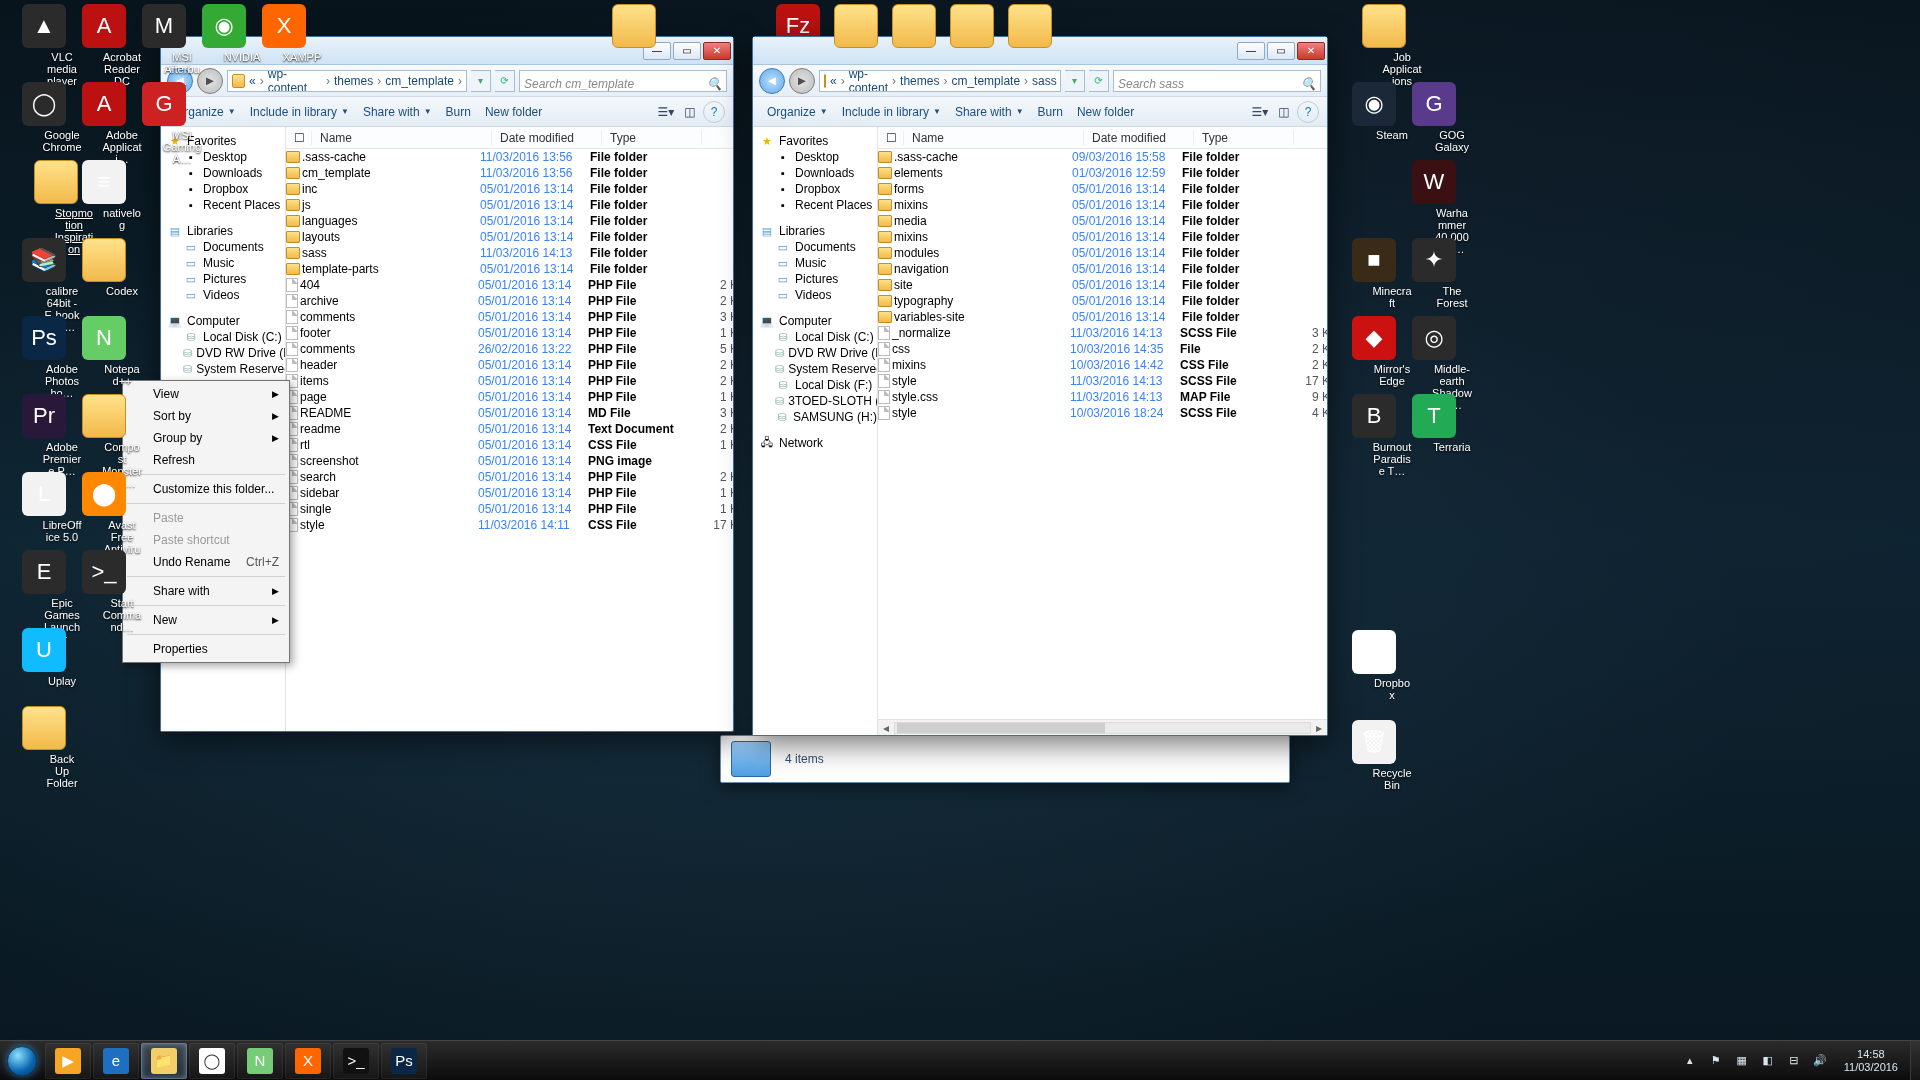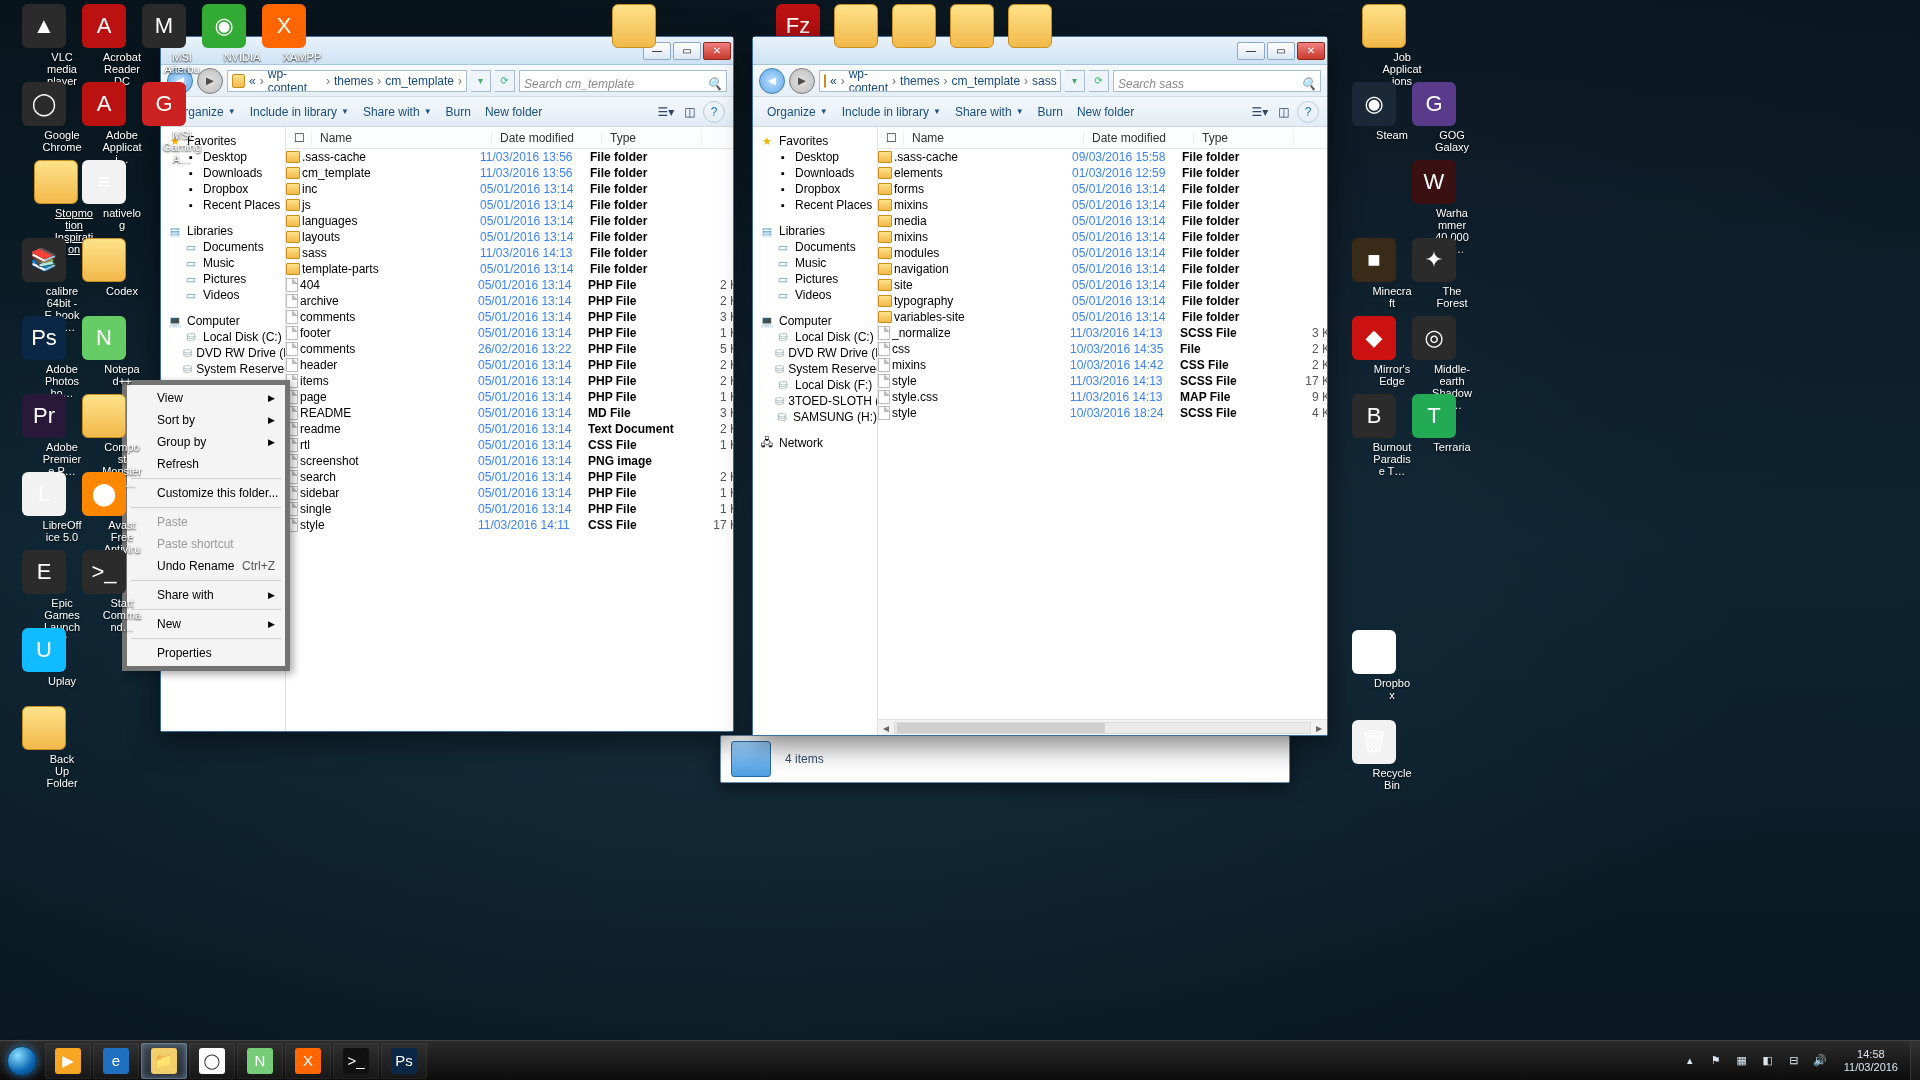--- a/index.html
+++ b/index.html
@@ -88,21 +88,21 @@
   .status .bigf{width:44px;height:40px;background:linear-gradient(#ffe28a,#f2b94b);border:1px solid #c98f1e;border-radius:3px;}
   .status .txt{color:#335170;}
 
   
   .ghost{position:absolute;left:720px;top:735px;width:570px;height:48px;background:#fff;border:1px solid #6b8dab;border-radius:2px;box-shadow:0 4px 18px rgba(0,0,0,.5);}
   .ghost .gs{height:100%;display:flex;align-items:center;gap:14px;padding:0 10px;}
   .ghost .gf{width:40px;height:36px;background:linear-gradient(#9fd1ff,#4e9fe2);border:1px solid #2a6aa4;border-radius:3px;}
   .ghost .gt{color:#335170;font-size:12px;}
 
   
-  .ctx{position:absolute;background:#f4f4f4;border:5px solid #737373;box-shadow:3px 3px 8px rgba(0,0,0,.35);font-size:12px;color:#000;padding:2px;}
+  .ctx{position:absolute;background:#f4f4f4;border:1px solid #737373;box-shadow:3px 3px 8px rgba(0,0,0,.35);font-size:12px;color:#000;padding:2px;}
   .crow{height:22px;display:flex;align-items:center;padding:0 30px 0 28px;white-space:nowrap;position:relative;}
   .crow.dis{color:#9a9a9a;}
   .crow .arr{position:absolute;right:8px;font-size:9px;}
   .crow .sc{position:absolute;right:8px;color:#555;}
   .csep{height:1px;background:#d0d0d0;margin:3px 2px;}
 
   
   .tb{position:absolute;left:0;right:0;bottom:0;height:40px;background:linear-gradient(#2b2b2b,#0c0c0c);border-top:1px solid #444;display:flex;align-items:center;}
   .start{width:44px;height:40px;display:flex;align-items:center;justify-content:center;}
   .orb{width:30px;height:30px;border-radius:50%;background:radial-gradient(circle at 35% 30%, #8be0ff, #0a64b0 60%, #053a68);border:1px solid #0a486f;box-shadow:0 0 8px rgba(70,170,255,.6);}

